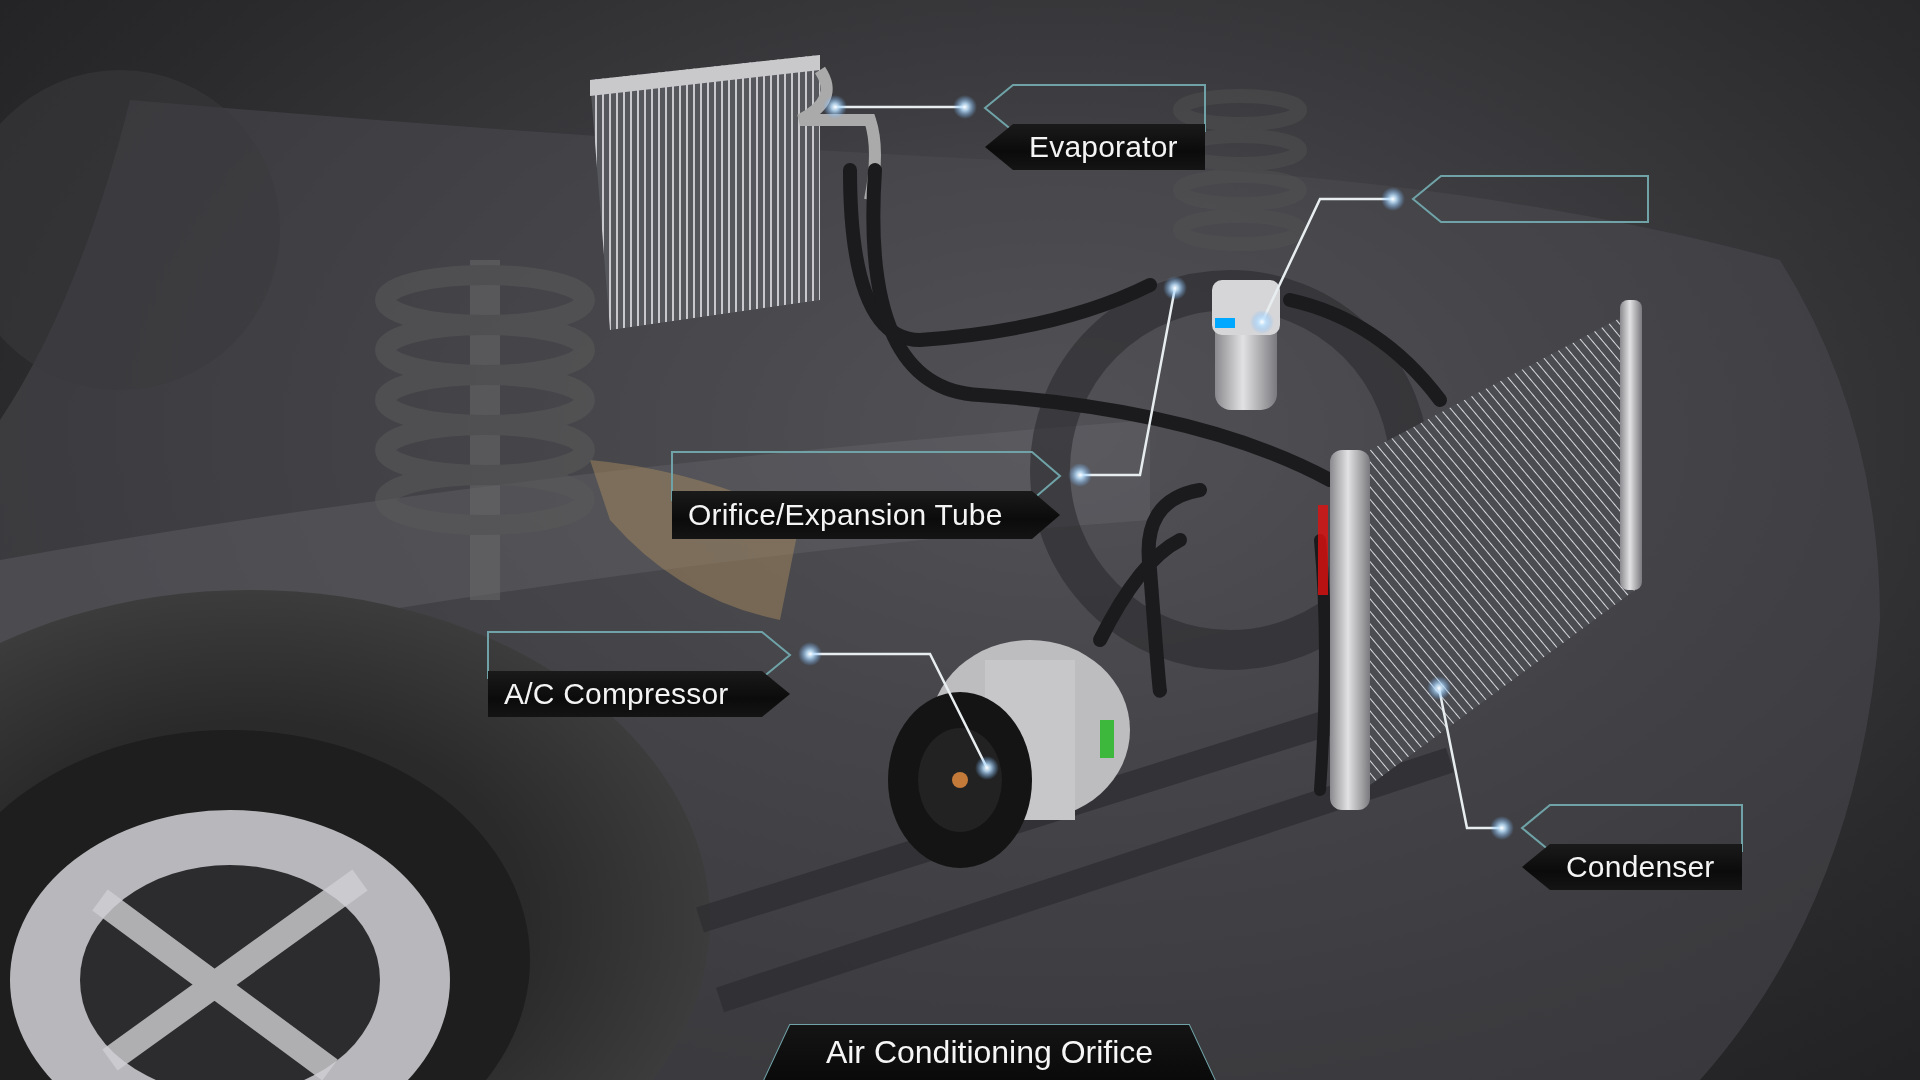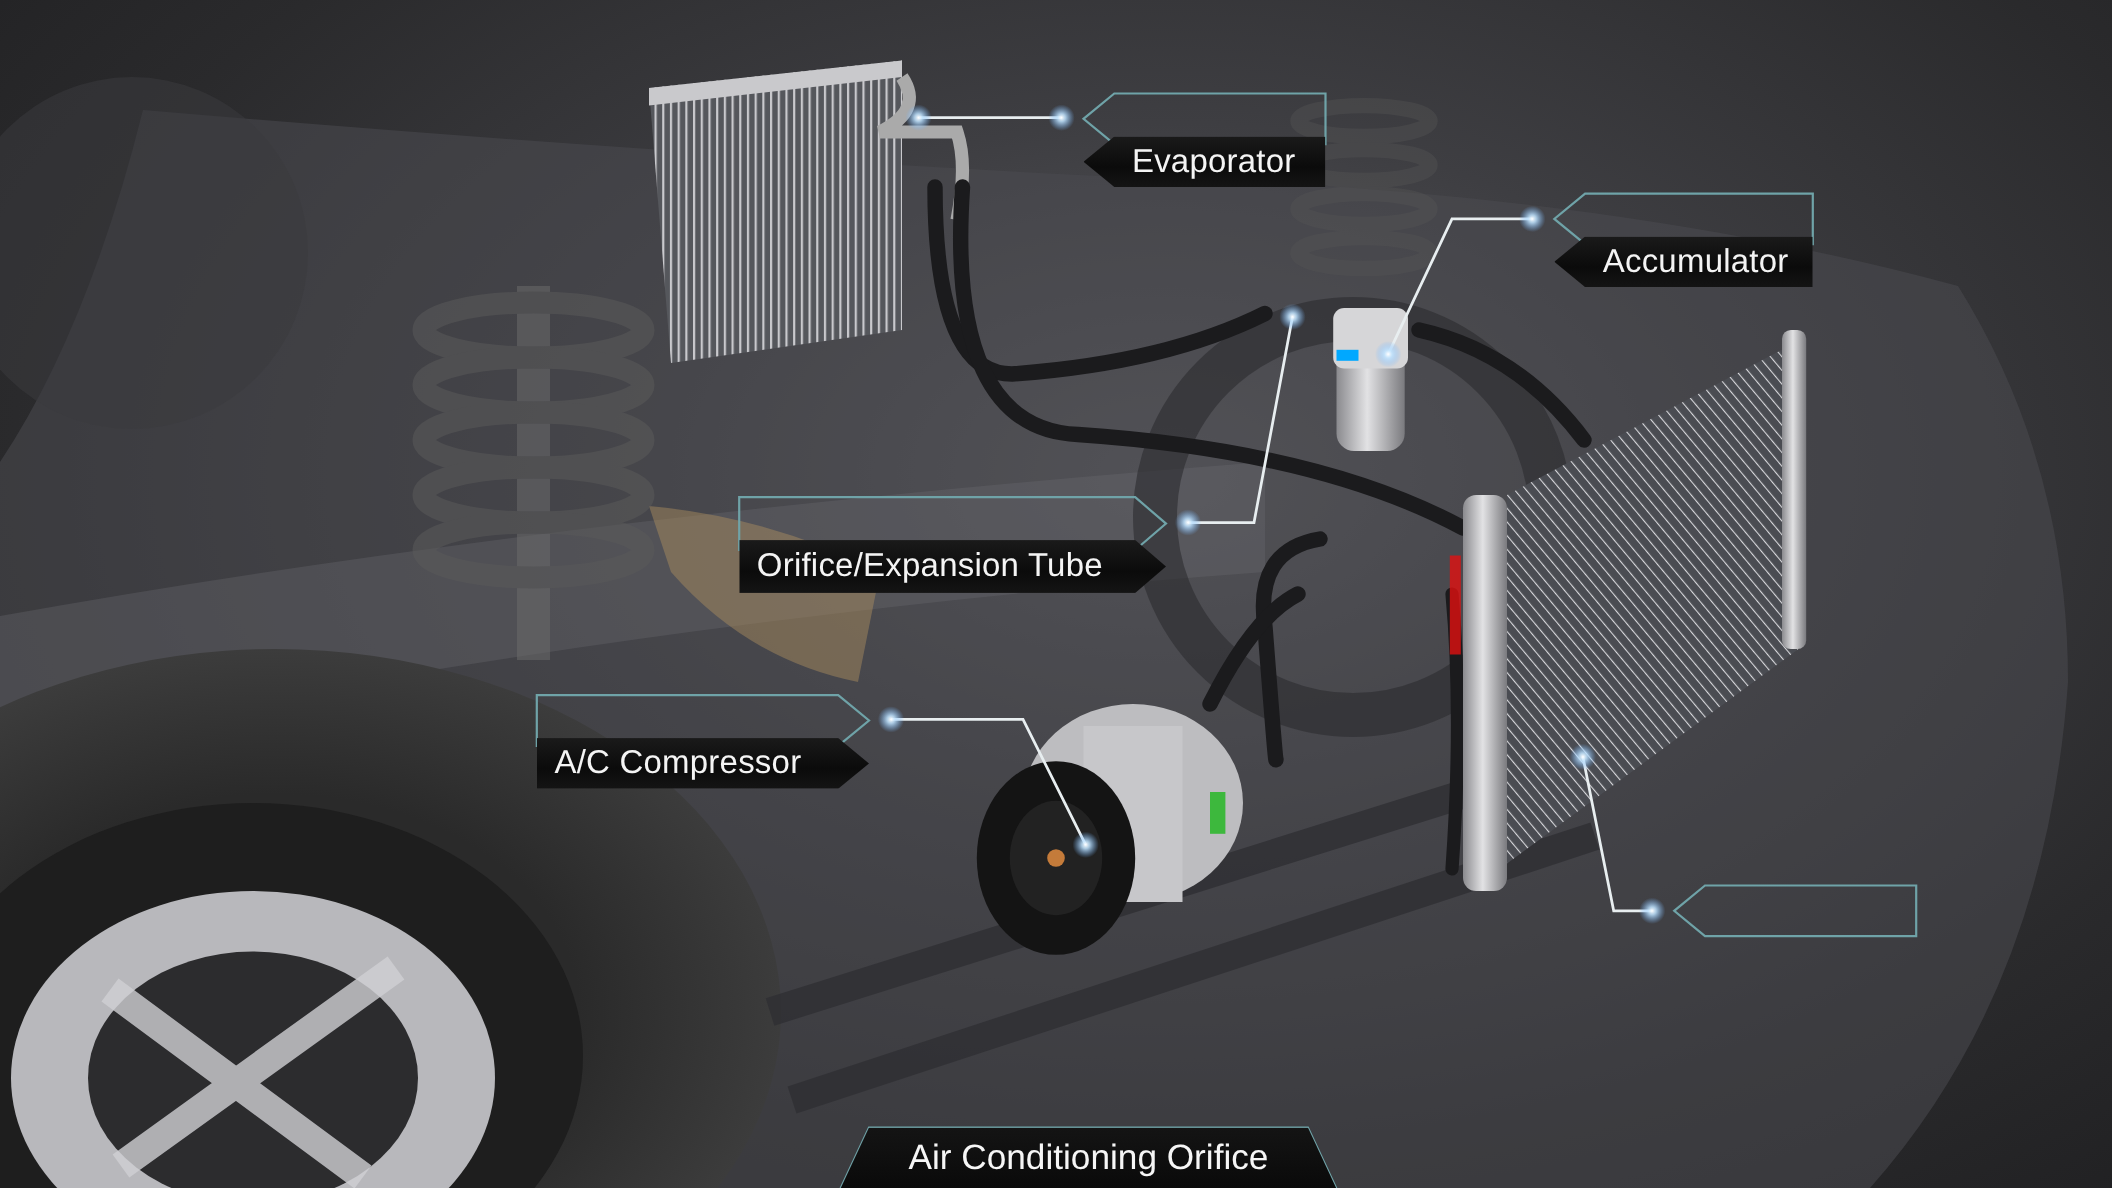--- a/index.html
+++ b/index.html
@@ -162,26 +162,26 @@
       <polygon points="672,452 1032,452 1060,476 1032,500 672,500"></polygon>
       <polygon points="488,632 762,632 790,655 762,678 488,678"></polygon>
       <polygon points="1550,805 1742,805 1742,851 1550,851 1522,828"></polygon>
       <polygon points="790,1025 1189,1025 1217,1085 762,1085"></polygon>
     </g>
   </svg>
 
   <div class="label left" style="left:985px;top:85px;width:220px;">
     <span>Evaporator</span>
   </div>
-  <div class="label left" style="left:1413px;top:176px;width:235px;">
-    <span>Accumulator</span>
-  </div>
   <div class="label right" style="left:488px;top:632px;width:302px;">
     <span>A/C Compressor</span>
   </div>
   <div class="label right" style="left:672px;top:452px;width:388px;height:48px;">
     <span>Orifice/Expansion Tube</span>
+  </div>
+  <div class="label left" style="left:1522px;top:805px;width:220px;">
+    <span>Condenser</span>
   </div>
 
   <div class="title-box">
     <span>Air Conditioning Orifice</span>
   </div>
 </div>
 
 </body></html>

